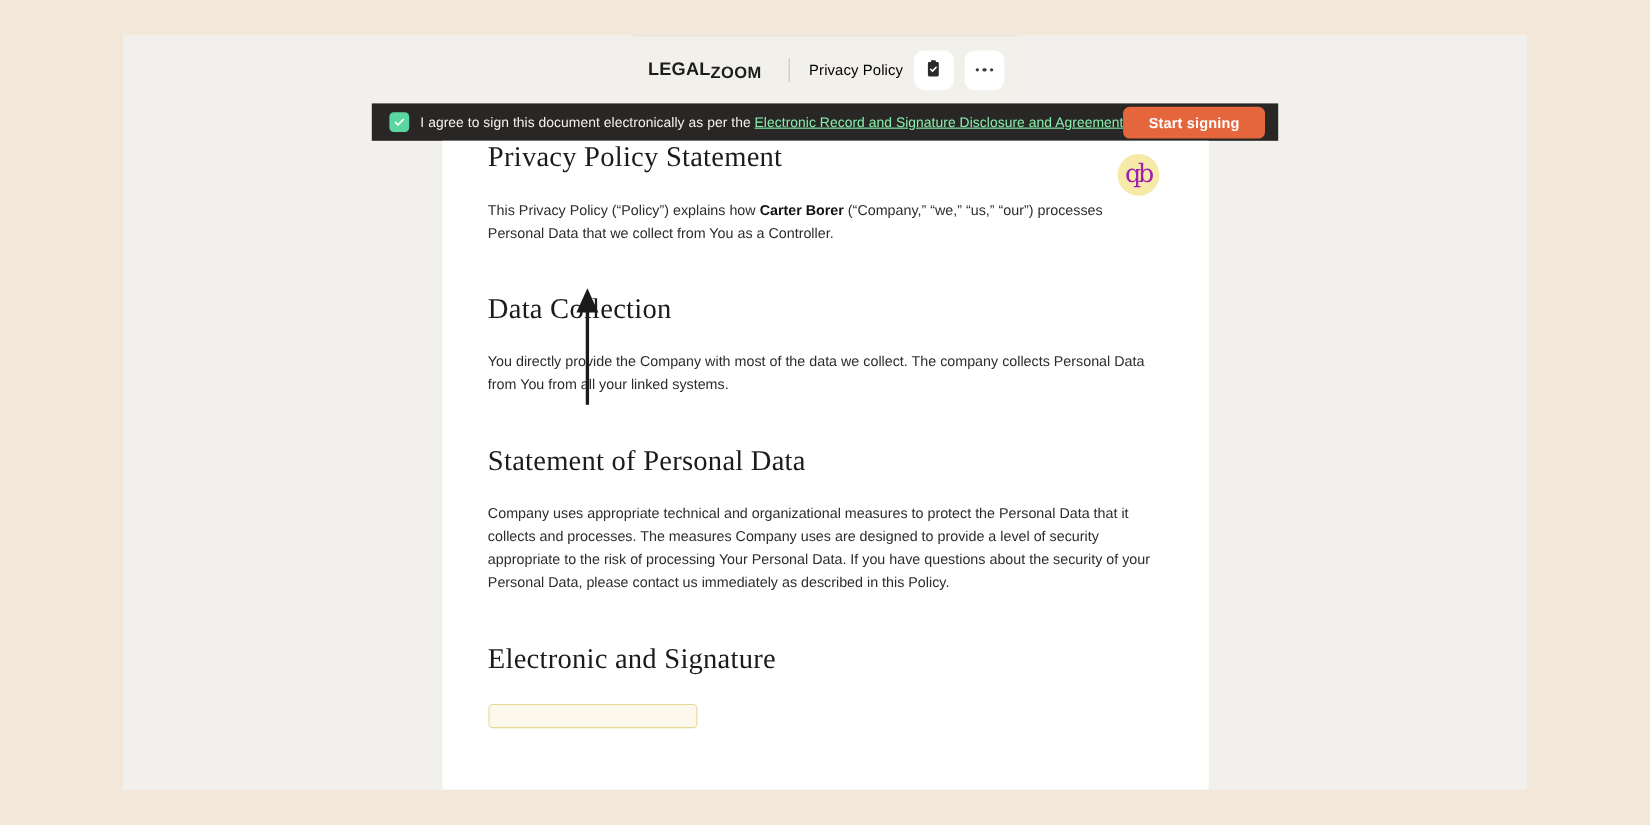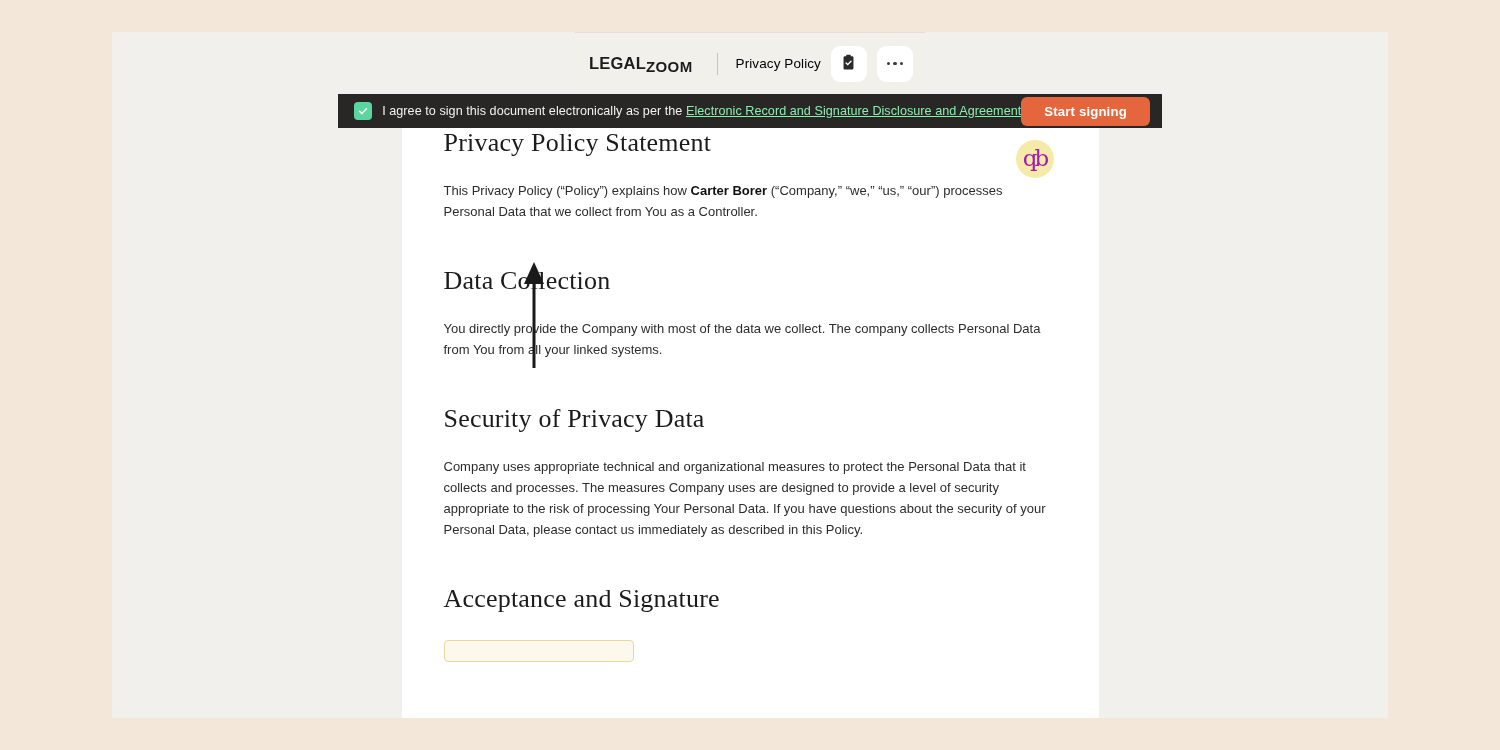--- a/index.html
+++ b/index.html
@@ -276,24 +276,24 @@
       </div>
 
       <div class="doc-content">
 
         <h1 class="sec">Privacy Policy Statement</h1>
         <p class="body"><span>This Privacy Policy (“Policy”) explains how </span><b>Carter Borer</b><span> (“Company,” “we,” “us,” “our”) processes Personal Data that we collect from You as a Controller.</span></p>
 
         <h1 class="sec spaced">Data Collection</h1>
         <p class="body">You directly provide the Company with most of the data we collect. The company collects Personal Data from You from all your linked systems.</p>
 
-        <h1 class="sec spaced">Security of Privacy Data</h1>
+        <h1 class="sec spaced">Statement of Personal Data</h1>
         <p class="body">Company uses appropriate technical and organizational measures to protect the Personal Data that it collects and processes. The measures Company uses are designed to provide a level of security appropriate to the risk of processing Your Personal Data. If you have questions about the security of your Personal Data, please contact us immediately as described in this Policy.</p>
 
-        <h1 class="sec spaced">Acceptance and Signature</h1>
+        <h1 class="sec spaced">Electronic and Signature</h1>
 
         <div class="sig-field">
           
           
           
         </div>
 
       </div>
     </div>
 

